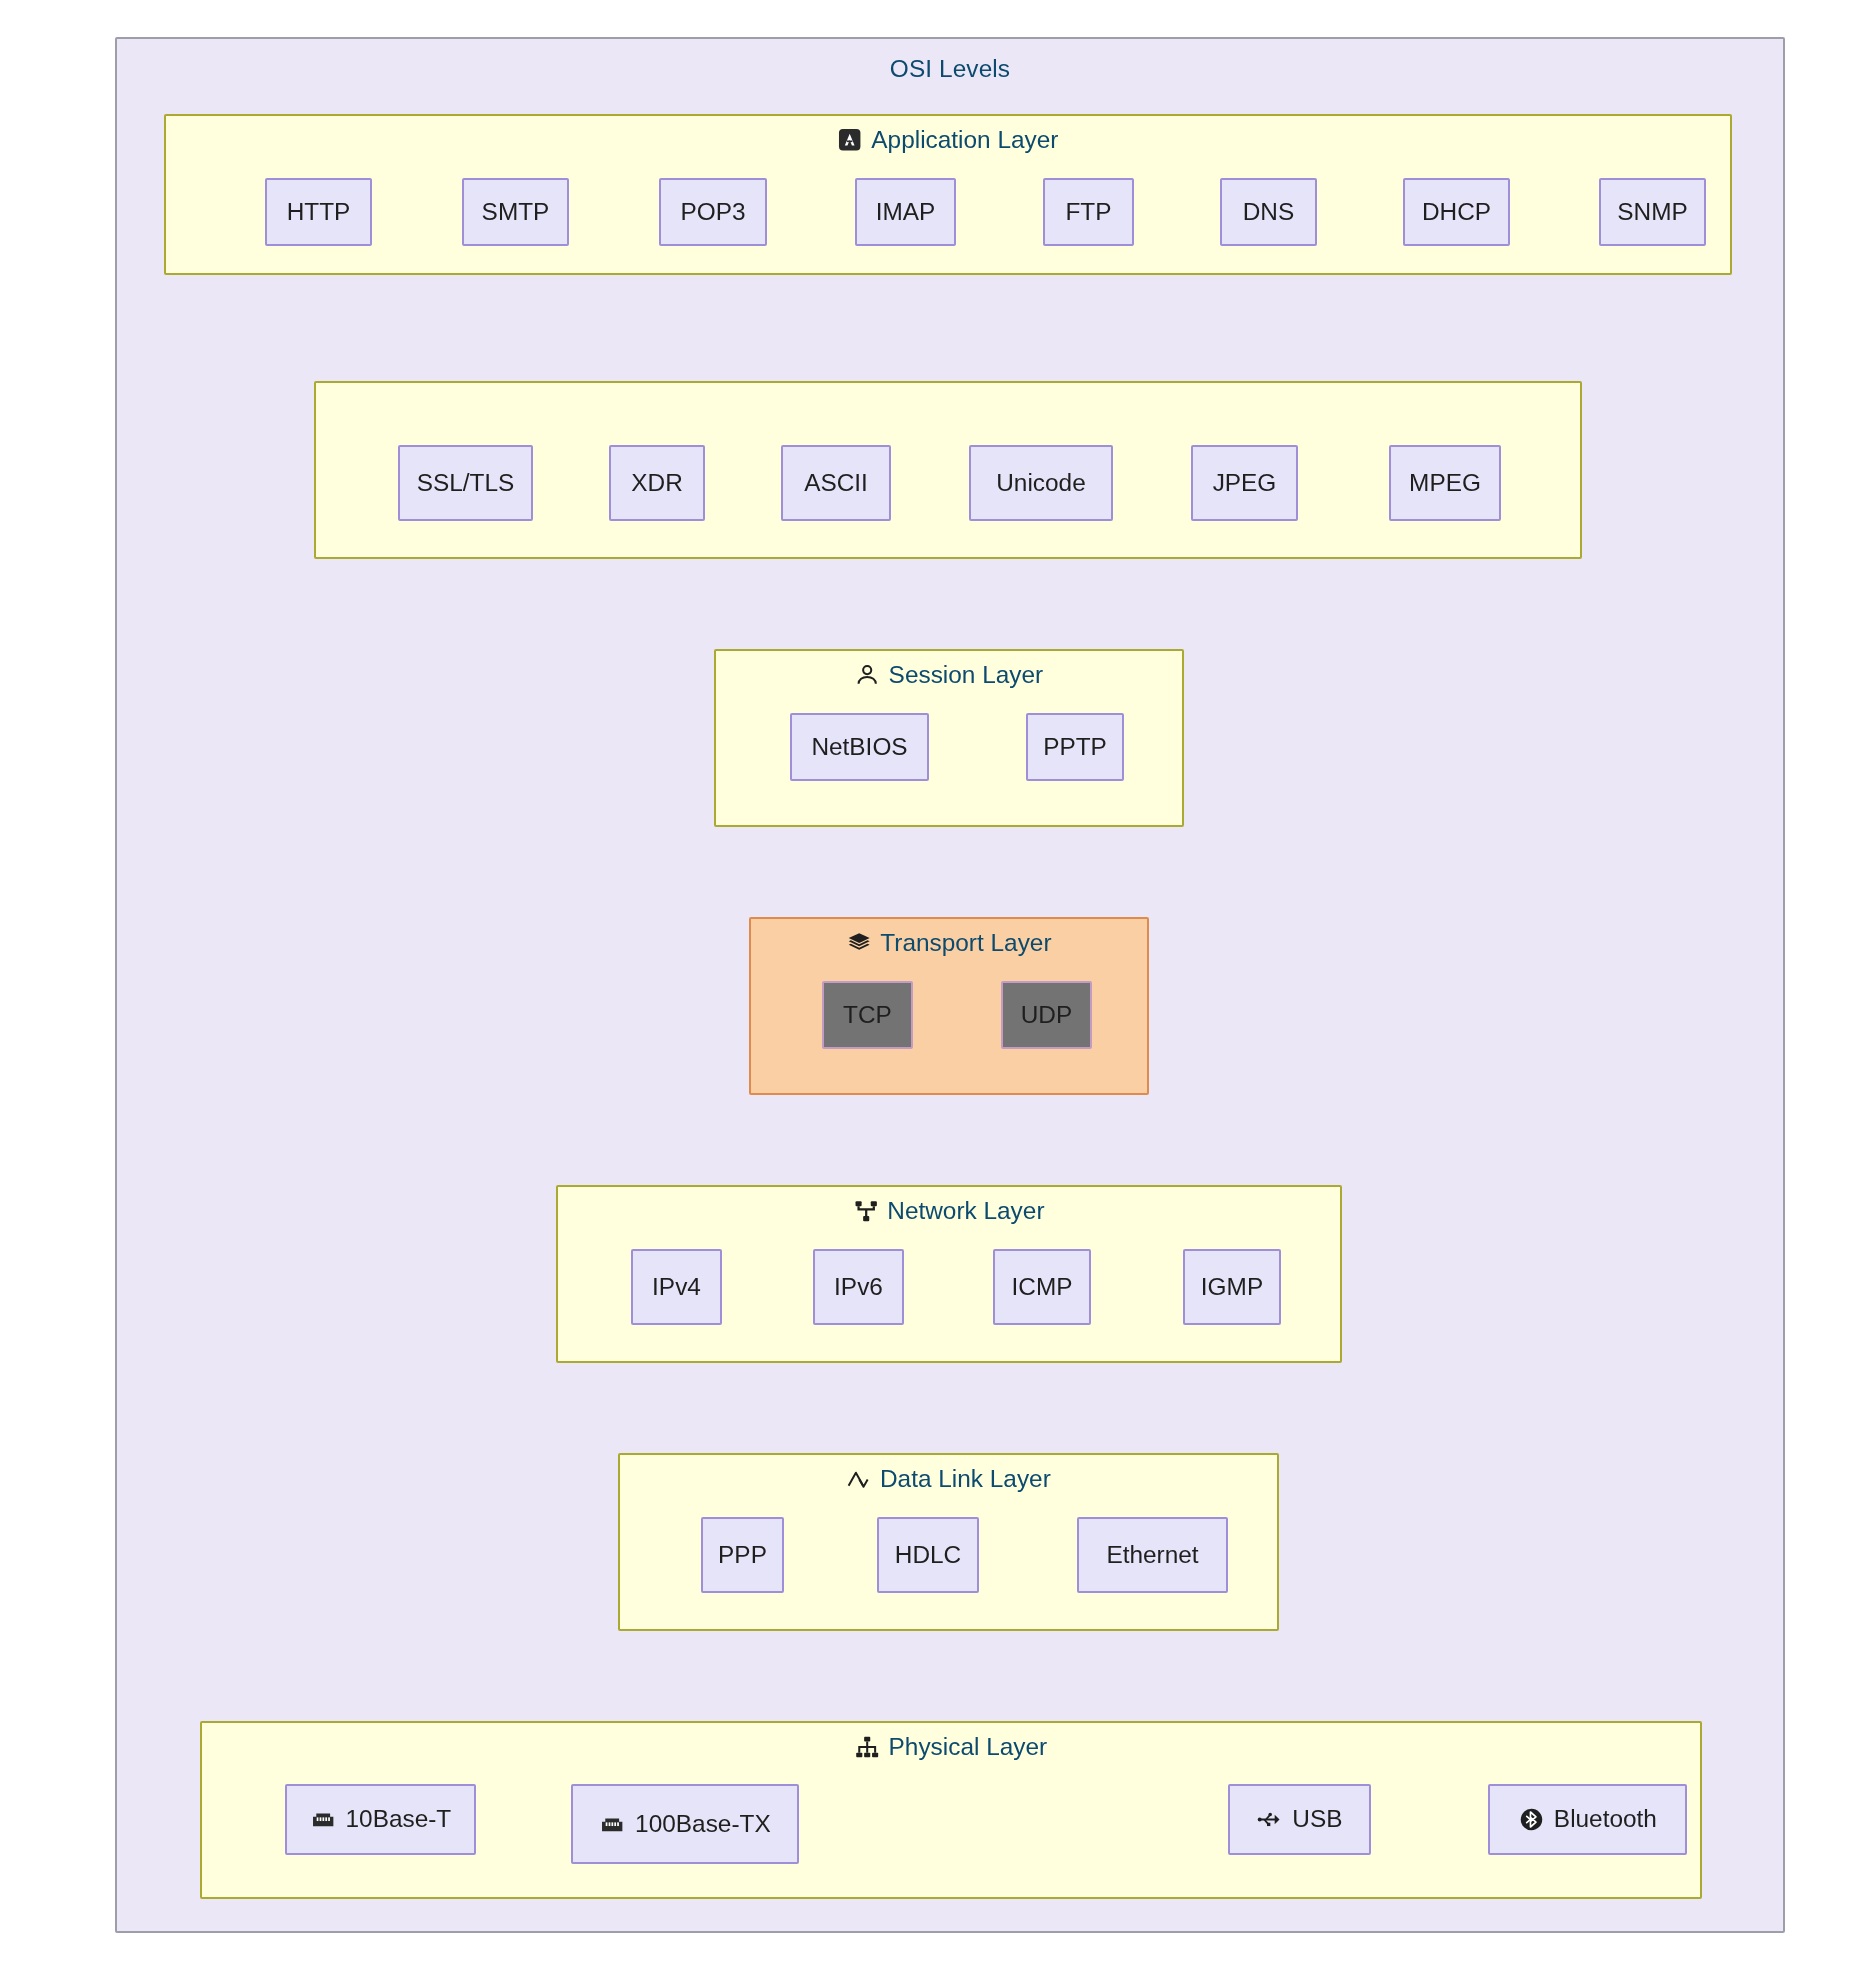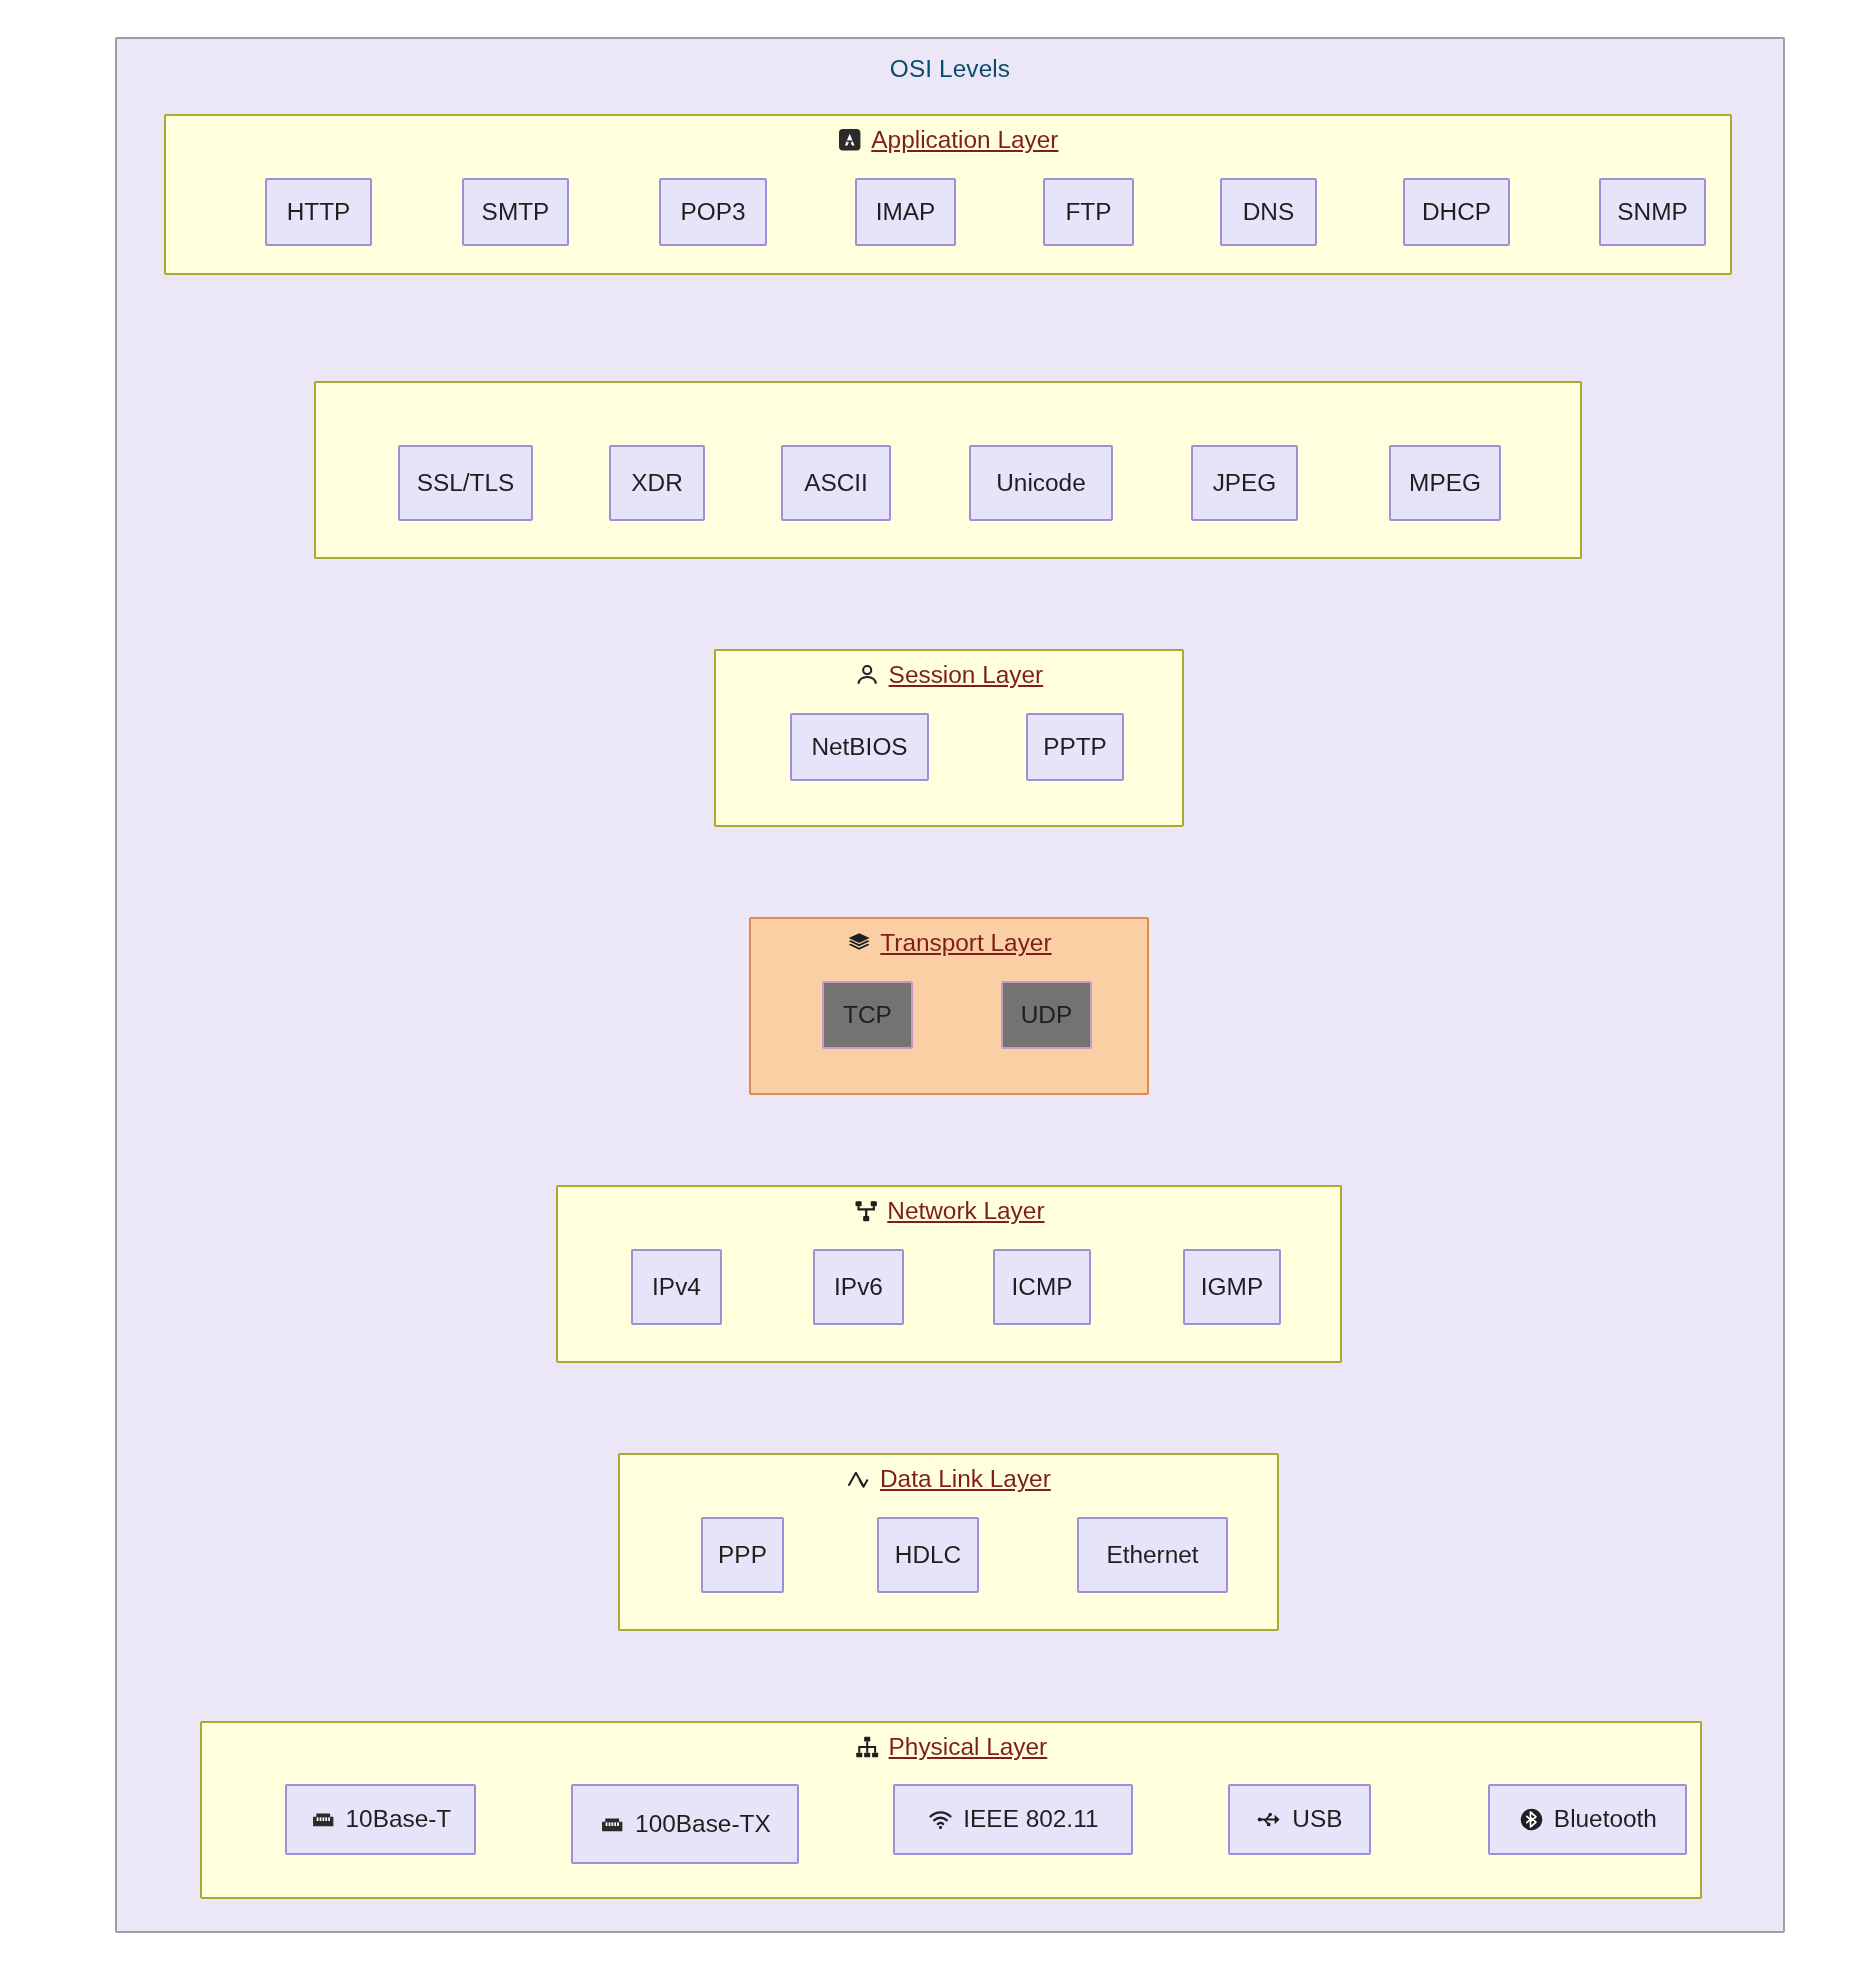--- a/index.html
+++ b/index.html
@@ -50,28 +50,27 @@
     background: #fbcfa4;
     border: 2px solid #e08b4e;
   }
   .layer-title {
     position: absolute;
     left: 0;
     top: 11.7px;
     width: 100%;
     text-align: center;
     font-size: 24.4px;
-    color: #7f1d1d;
+    color: #0c4a6e;
     white-space: nowrap;
     display: flex;
     align-items: center;
     justify-content: center;
     gap: 8.8px;
     line-height: 1;
-    text-decoration: underline;
   }
   .layer-title .ticon {
     display: inline-flex;
     align-items: center;
     justify-content: center;
     width: 25px;
     height: 25px;
     flex: 0 0 auto;
   }
   .layer-title .tlabel { display: inline-block; }
@@ -309,31 +308,20 @@
               <rect x="5.6" y="10.2" width="1.7" height="3.6" fill="#ffffff"></rect>
               <rect x="8.5" y="10.2" width="1.7" height="3.6" fill="#ffffff"></rect>
               <rect x="11.3" y="10.2" width="1.7" height="3.6" fill="#ffffff"></rect>
               <rect x="14.1" y="10.2" width="1.7" height="3.6" fill="#ffffff"></rect>
               <rect x="16.9" y="10.2" width="1.7" height="3.6" fill="#ffffff"></rect>
             </svg>
           </span>
           <span class="nlabel">100Base-TX</span>
         </div>
 
-        <div class="node" style="left:691px; top:61px; width:240px; height:71px;">
-          <span class="nicon">
-            <svg width="25" height="25" viewBox="0 0 24 24">
-              <path d="M2.4 9.1 C 5 6.5 8.4 5.1 12 5.1 C 15.6 5.1 19 6.5 21.6 9.1" fill="none" stroke="#1f1f1f" stroke-width="2.2" stroke-linecap="round"></path>
-              <path d="M5.9 12.8 C 7.6 11.2 9.7 10.3 12 10.3 C 14.3 10.3 16.4 11.2 18.1 12.8" fill="none" stroke="#1f1f1f" stroke-width="2.2" stroke-linecap="round"></path>
-              <path d="M9.4 16.4 C 10.2 15.7 11.1 15.3 12 15.3 C 12.9 15.3 13.8 15.7 14.6 16.4" fill="none" stroke="#1f1f1f" stroke-width="2.2" stroke-linecap="round"></path>
-              <circle cx="12" cy="19.6" r="1.5" fill="#1f1f1f"></circle>
-            </svg>
-          </span>
-          <span class="nlabel">IEEE 802.11</span>
-        </div>
 
         <div class="node" style="left:1026px; top:61px; width:143px; height:71px;">
           <span class="nicon">
             <svg width="25" height="25" viewBox="0 0 24 24">
               <path d="M3.6 12 H18" fill="none" stroke="#1f1f1f" stroke-width="1.9"></path>
               <circle cx="2.6" cy="12" r="1.9" fill="#1f1f1f"></circle>
               <path d="M17 7.4 L21.6 12 L17 16.6 Z" fill="#1f1f1f"></path>
               <path d="M8.6 12 L12.1 8.0" fill="none" stroke="#1f1f1f" stroke-width="1.7"></path>
               <circle cx="12.7" cy="7.2" r="1.7" fill="#1f1f1f"></circle>
               <path d="M7.0 12 L10.4 16.0" fill="none" stroke="#1f1f1f" stroke-width="1.7"></path>

